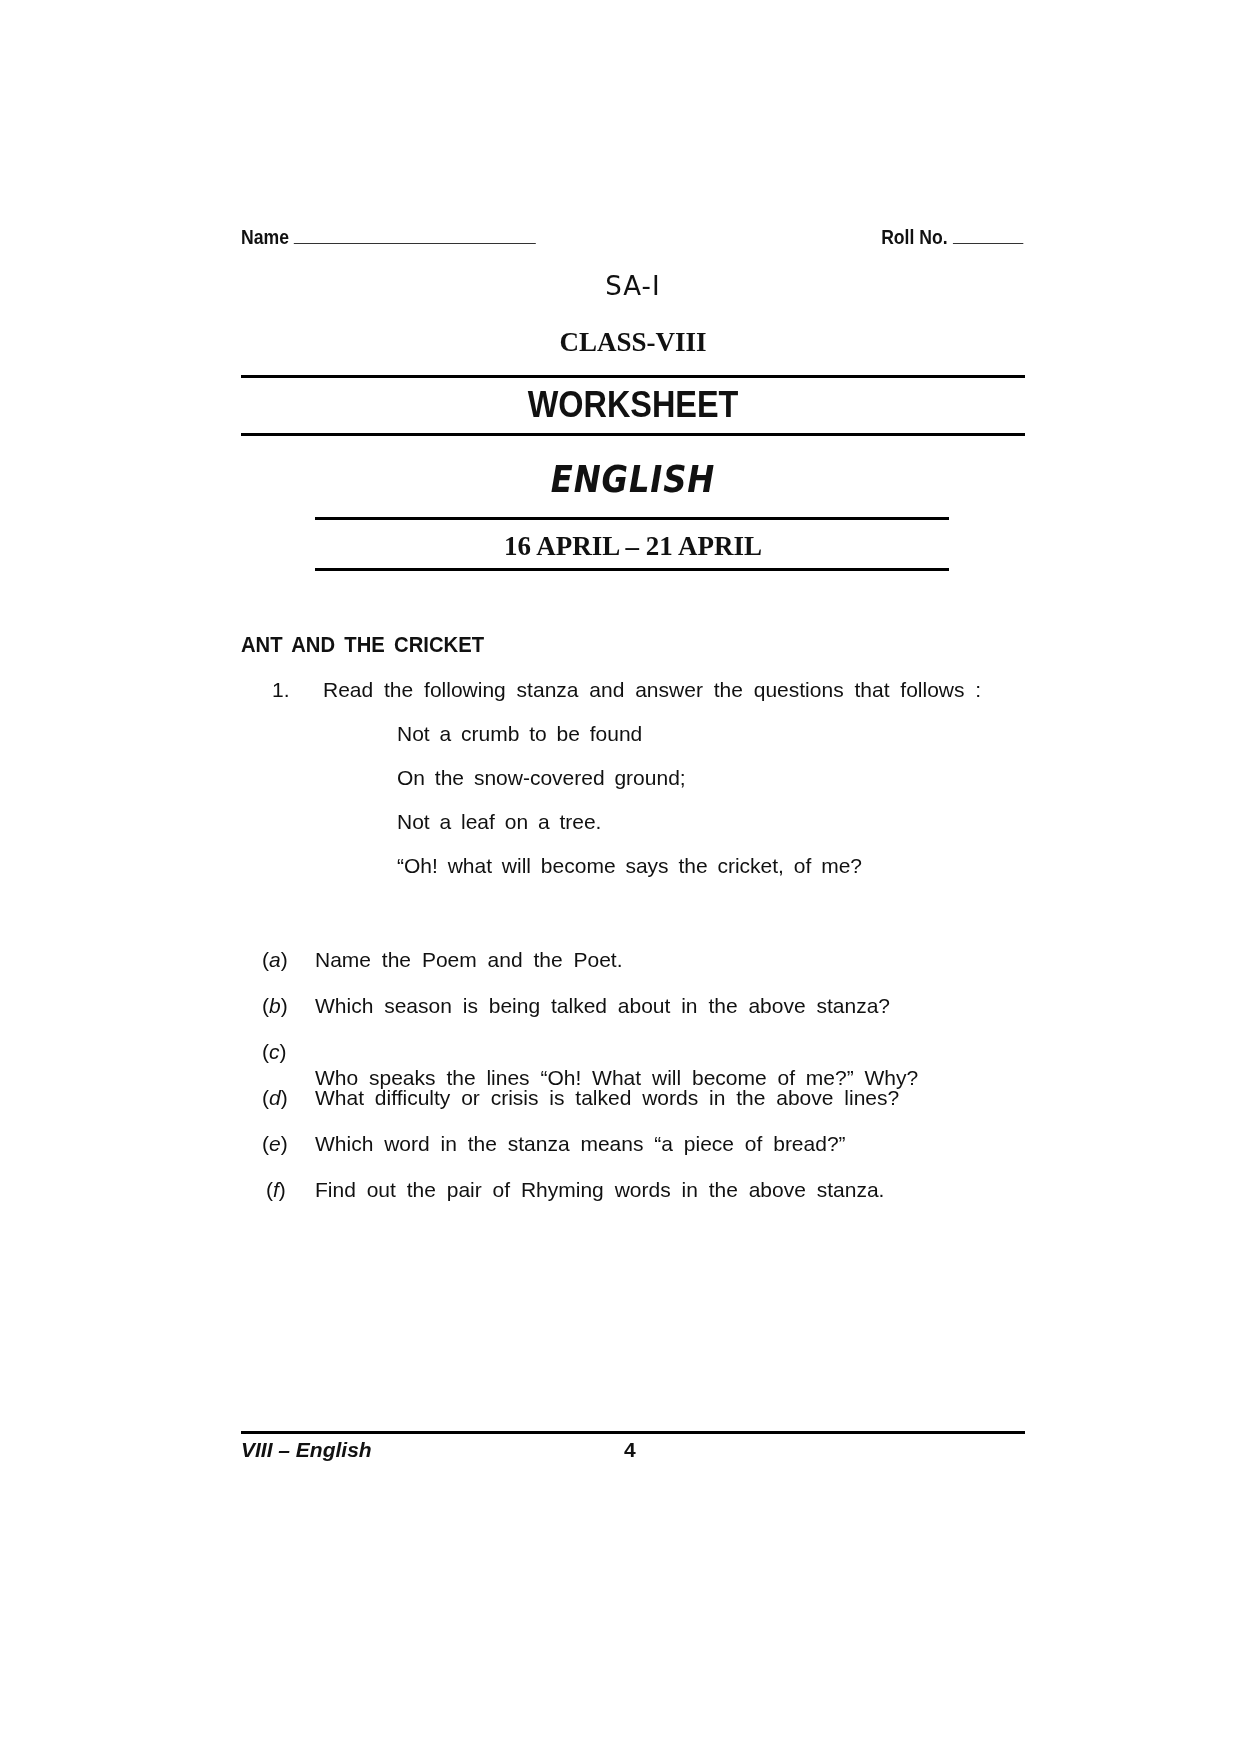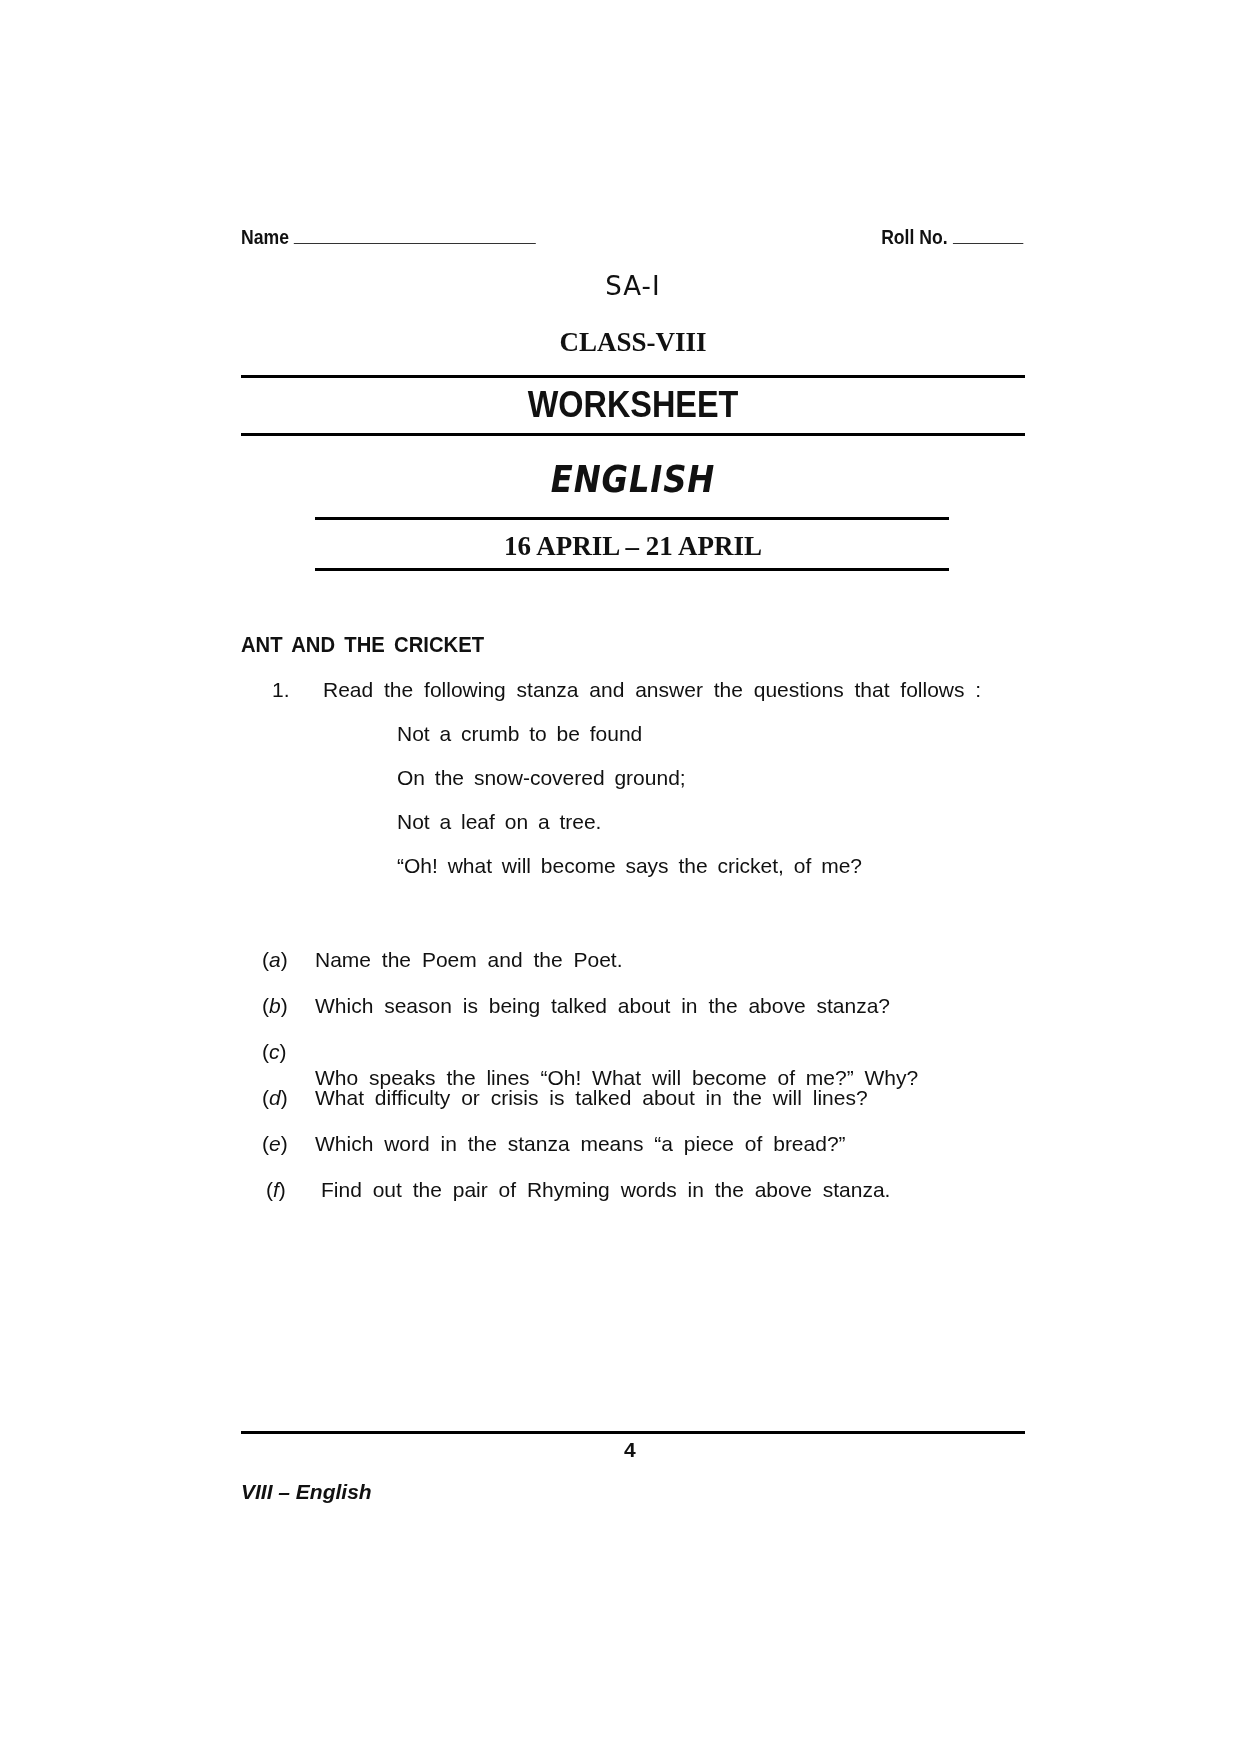--- a/index.html
+++ b/index.html
@@ -18,21 +18,21 @@
     .dates { top: 531px; font-size: 27px; font-weight: bold; font-family: "Liberation Serif", serif; }
     .section-title { left: 241px; top: 632px; font-size: 22px; font-weight: bold; word-spacing: 4px; transform: scaleX(0.92); transform-origin: left top; white-space: nowrap; }
     .q-num { left: 272px; top: 678px; font-size: 21px; }
     .q-text { left: 315px; top: 678px; font-size: 21px; word-spacing: 5px; white-space: nowrap; margin-left: 8px; }
     .stanza { left: 365px; top: 722px; font-size: 21px; word-spacing: 4px; margin-left: 32px; }
     .stanza div { height: 44px; white-space: nowrap; }
     .sub { font-size: 21px; word-spacing: 5px; }
     .sub-label { position: absolute; left: 262px; white-space: nowrap; }
     .sub-label i { font-style: italic; }
     .sub-text { position: absolute; left: 315px; white-space: nowrap; }
-    .footer-left { left: 241px; top: 1480px; font-size: 21px; font-weight: bold; font-style: italic; white-space: nowrap; }
+    .footer-left { left: 241px; top: 1438px; font-size: 21px; font-weight: bold; font-style: italic; white-space: nowrap; }
     .footer-page { left: 624px; top: 1438px; font-size: 21px; font-weight: bold; }
   </style>
 </head>
 <body>
 
 <div class="abs header-row">
   <div class="name-field">
     <span>Name</span><span class="blank" style="width:275px"></span>
   </div>
   <div class="roll-field">
@@ -73,27 +73,27 @@
   <div>
     <span class="sub-label" style="top:994px;">(<i>b</i>)</span>
     <span class="sub-text" style="top:994px;">Which season is being talked about in the above stanza?</span>
   </div>
   <div>
     <span class="sub-label" style="top:1040px;">(<i>c</i>)</span>
     <span class="sub-text" style="top:1040px;margin-top:26px;">Who speaks the lines “Oh! What will become of me?” Why?</span>
   </div>
   <div>
     <span class="sub-label" style="top:1086px;">(<i>d</i>)</span>
-    <span class="sub-text" style="top:1086px;">What difficulty or crisis is talked about in the will lines?</span>
+    <span class="sub-text" style="top:1086px;">What difficulty or crisis is talked words in the above lines?</span>
   </div>
   <div>
     <span class="sub-label" style="top:1132px;">(<i>e</i>)</span>
     <span class="sub-text" style="top:1132px;">Which word in the stanza means “a piece of bread?”</span>
   </div>
   <div>
     <span class="sub-label" style="top:1178px; left:266px;">(<i>f</i>)</span>
-    <span class="sub-text" style="top:1178px;margin-left:6px;">Find out the pair of Rhyming words in the above stanza.</span>
+    <span class="sub-text" style="top:1178px;">Find out the pair of Rhyming words in the above stanza.</span>
   </div>
 </div>
 
 <div class="abs rule" style="left:241px; top:1431px; width:784px;"></div>
 <div class="abs footer-left">VIII – English</div>
 <div class="abs footer-page">4</div>
 
 </body></html>

